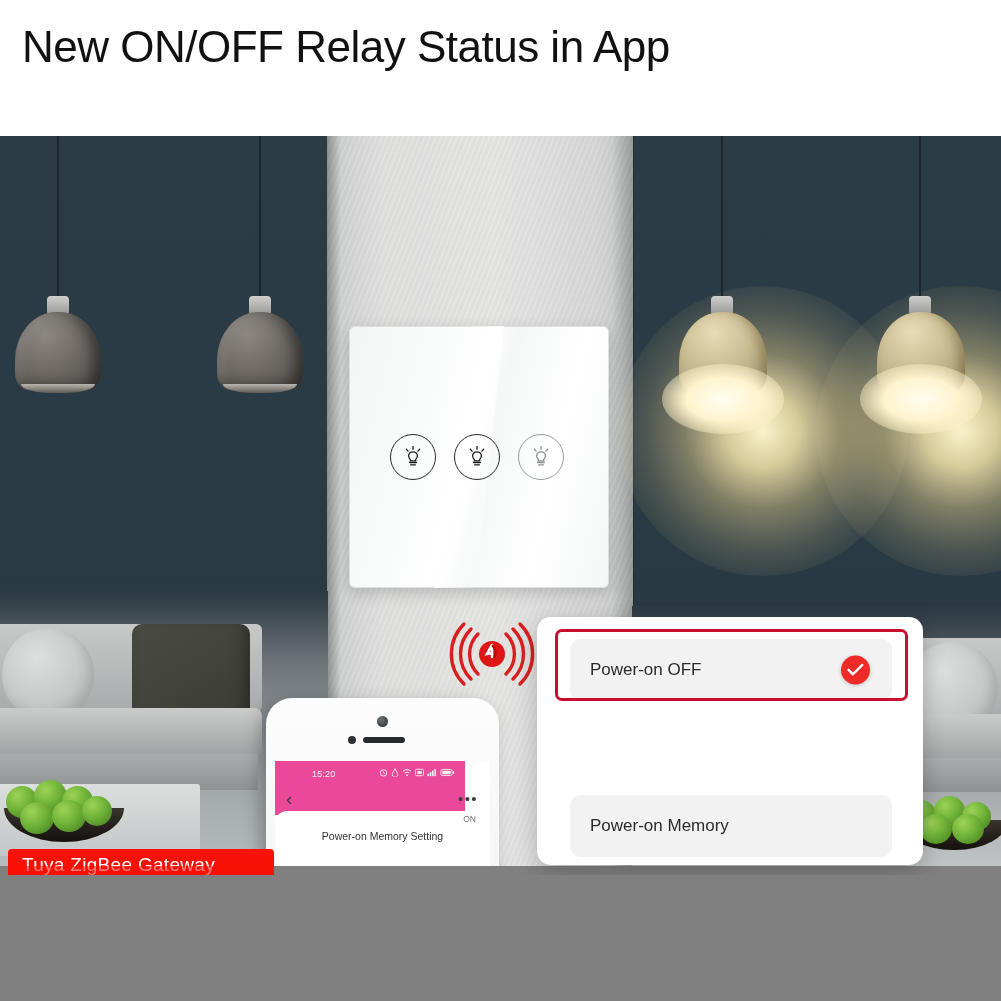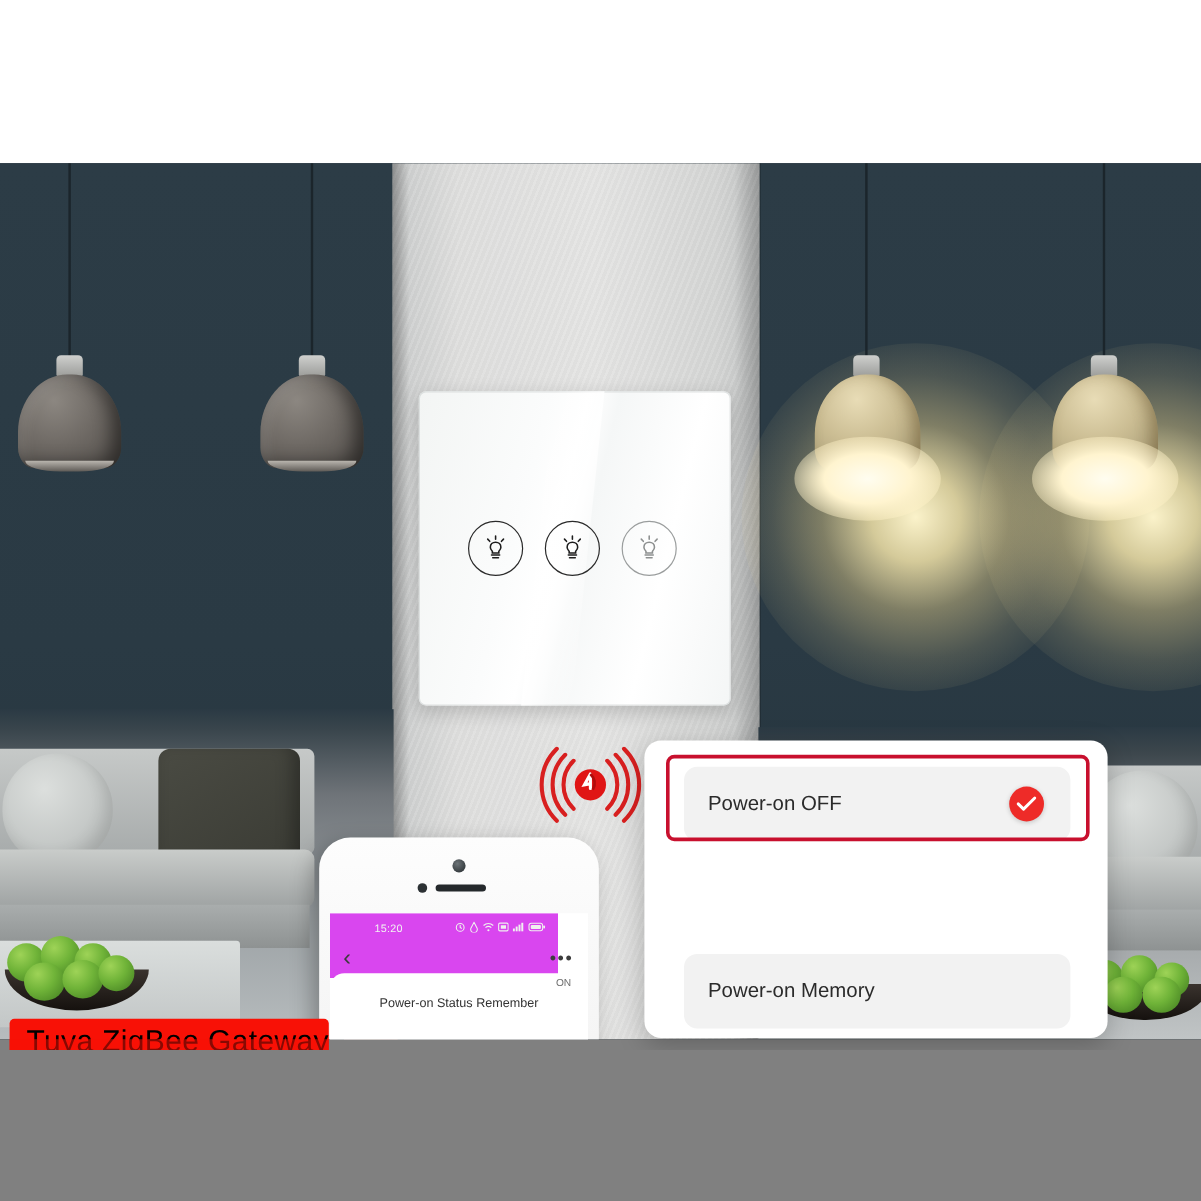--- a/index.html
+++ b/index.html
@@ -96,21 +96,21 @@
   
   #phone { position:absolute; left:266px; top:562px; width:233px; height:312px;
            background:linear-gradient(180deg,#fdfdfd,#eeeeee);
            border-radius:26px 26px 4px 4px;
            box-shadow:-6px 6px 18px rgba(0,0,0,.28); overflow:hidden; }
   .ph-cam { position:absolute; left:111px; top:18px; width:11px; height:11px; border-radius:50%;
             background:radial-gradient(circle at 38% 34%, #6d7478, #22282b); }
   .ph-sensor { position:absolute; left:82px; top:38px; width:8px; height:8px; border-radius:50%; background:#2c3134; }
   .ph-speaker { position:absolute; left:97px; top:39px; width:42px; height:6px; border-radius:3px; background:#25292c; }
   .ph-screen { position:absolute; left:9px; top:63px; width:215px; height:249px; background:#ffffff; overflow:hidden; }
-  .ph-statusbar { position:absolute; left:0; top:0; width:190px; height:54px; background:#d946ef; }
+  .ph-statusbar { position:absolute; left:0; top:0; width:190px; height:54px; background:#ec4899; }
   .ph-time { position:absolute; left:37px; top:8px; font-size:9px; color:#f2f2f2; letter-spacing:.2px; }
   .ph-icons { position:absolute; right:10px; top:7px; display:flex; gap:3px; align-items:center; }
   .ph-navrow { position:absolute; left:0; top:26px; width:215px; height:28px; }
   .ph-back { position:absolute; left:11px; top:2px; font-size:19px; color:#3b3b3b; line-height:20px; }
   .ph-dots { position:absolute; right:12px; top:6px; font-size:15px; color:#3d3d3d; letter-spacing:1.4px; line-height:12px; }
   .ph-sheet { position:absolute; left:0; top:50px; width:215px; height:199px;
               background:#ffffff; border-radius:12px 12px 0 0; }
   .ph-on { position:absolute; right:14px; top:3px; font-size:8.5px; color:#6f6f6f; }
   .ph-title { position:absolute; left:0; top:19px; width:215px; text-align:center;
               font-size:10.5px; color:#333; }
@@ -133,31 +133,32 @@
   .co-check { position:absolute; right:22px; top:50%; transform:translateY(-50%);
               width:29px; height:29px; border-radius:50%; background:#ee2b28;
               box-shadow:0 1px 4px rgba(0,0,0,.2); }
   .co-check svg { position:absolute; left:6px; top:7px; }
   .co-sel-border { position:absolute; left:18px; top:12px; width:353px; height:72px;
                    border:3px solid #c8102e; border-radius:7px; pointer-events:none; }
 
   
   #banner { position:absolute; left:8px; top:849px; width:266px; height:38px;
             background:#f81106; border-radius:4px; overflow:hidden; }
-  #banner span { position:absolute; left:14px; top:5px; font-size:25px; color:#000000;
+  #banner span { position:absolute; left:14px; top:5px; font-size:19px; color:#ffffff;
                  white-space:nowrap; letter-spacing:.3px; }
   #banner-clip { position:absolute; left:0; top:866px; width:1001px; height:22px; background:#808080; }
   .banner-rest { position:absolute; left:8px; top:866px; width:266px; height:14px; background:#f81106; opacity:.55; }
 </style>
 </head>
 <body>
 
 <div id="stage">
 
   <div id="header">
+    <div id="headline">New ON/OFF Relay Status in App</div>
   </div>
 
   <div id="photo">
 
     <div class="wall-left"></div>
     <div class="wall-right"></div>
     <div class="wall-col"></div>
     <div class="col-shadow-l"></div>
     <div class="col-shadow-r"></div>
 
@@ -309,21 +310,21 @@
             </svg>
           </div>
           <div class="ph-navrow">
             <div class="ph-back">‹</div>
             <div class="ph-dots">•••</div>
           </div>
         </div>
 
         <div class="ph-sheet">
           <div class="ph-on">ON</div>
-          <div class="ph-title">Power-on Status Remember</div>
+          <div class="ph-title">Power-on Memory Setting</div>
 
         </div>
 
       </div>
     </div>
 
   </div>
 
   <div id="callout">
 

